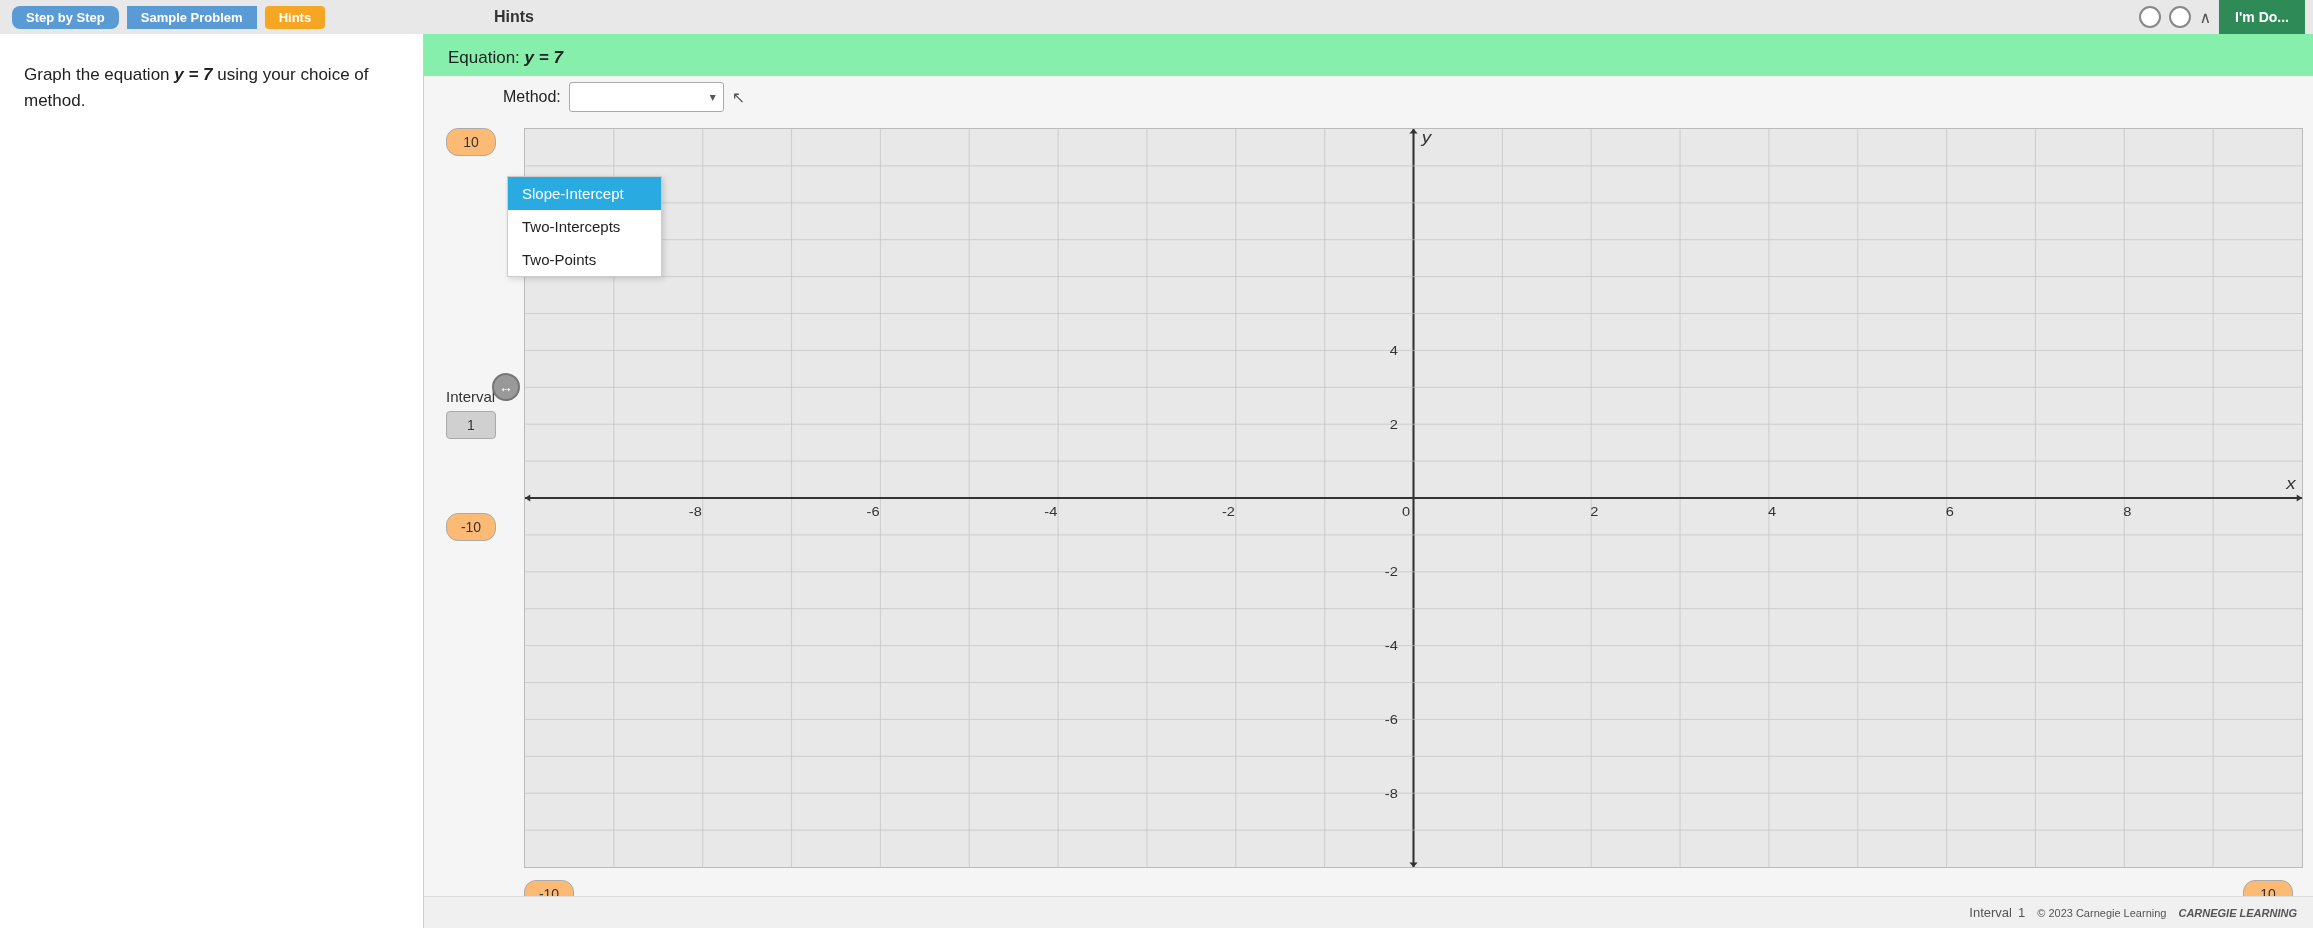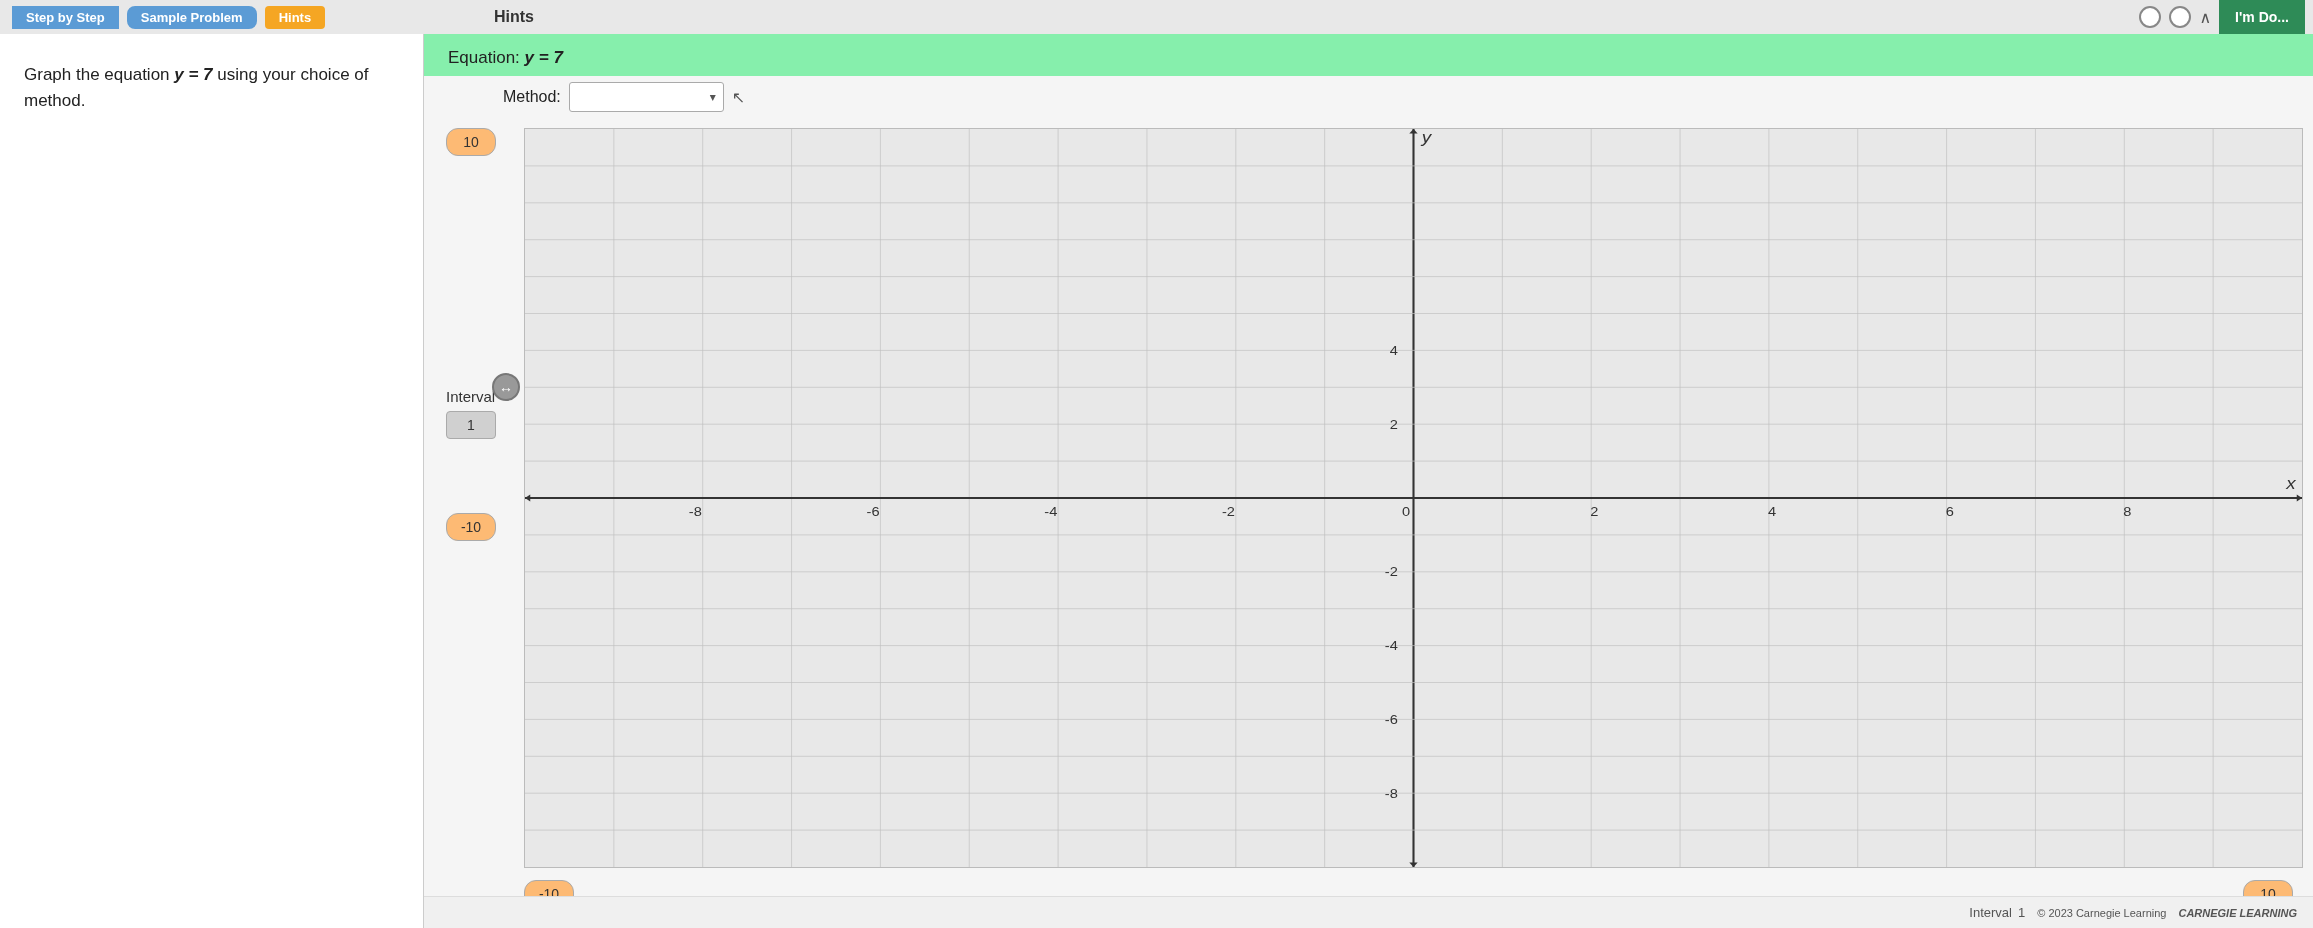--- a/index.html
+++ b/index.html
@@ -19,31 +19,31 @@
       background: #e8e8e8;
       padding: 4px 12px;
       height: 34px;
       gap: 8px;
       position: relative;
     }
     .btn-step {
       background: #5b9bd5;
       color: white;
       border: none;
-      border-radius: 0;
+      border-radius: 8px;
       padding: 4px 14px;
       font-size: 13px;
       font-weight: bold;
       cursor: pointer;
     }
     .btn-sample {
       background: #5b9bd5;
       color: white;
       border: none;
-      border-radius: 8px;
+      border-radius: 0;
       padding: 4px 14px;
       font-size: 13px;
       font-weight: bold;
       cursor: pointer;
     }
     .btn-hints {
       background: #f5a623;
       color: white;
       border: none;
       border-radius: 4px;
@@ -303,20 +303,25 @@
         <select class="method-select">
           <option value=""></option>
           <option value="slope-intercept">Slope-Intercept</option>
           <option value="two-intercepts">Two-Intercepts</option>
           <option value="two-points">Two-Points</option>
         </select>
         <span class="method-dropdown-arrow">▾</span>
       </div>
       <span class="cursor-indicator">↖</span>
 
+      <div class="dropdown-overlay">
+        <div class="dropdown-item highlighted">Slope-Intercept</div>
+        <div class="dropdown-item">Two-Intercepts</div>
+        <div class="dropdown-item">Two-Points</div>
+      </div>
     </div>
 
     <div class="graph-wrapper">
 
       <div style="position:absolute; left:22px; top:10px; z-index:10;">
         <button class="axis-btn">10</button>
       </div>
       <div style="position:absolute; left:22px; top:395px; z-index:10;">
         <button class="axis-btn">-10</button>
       </div>

